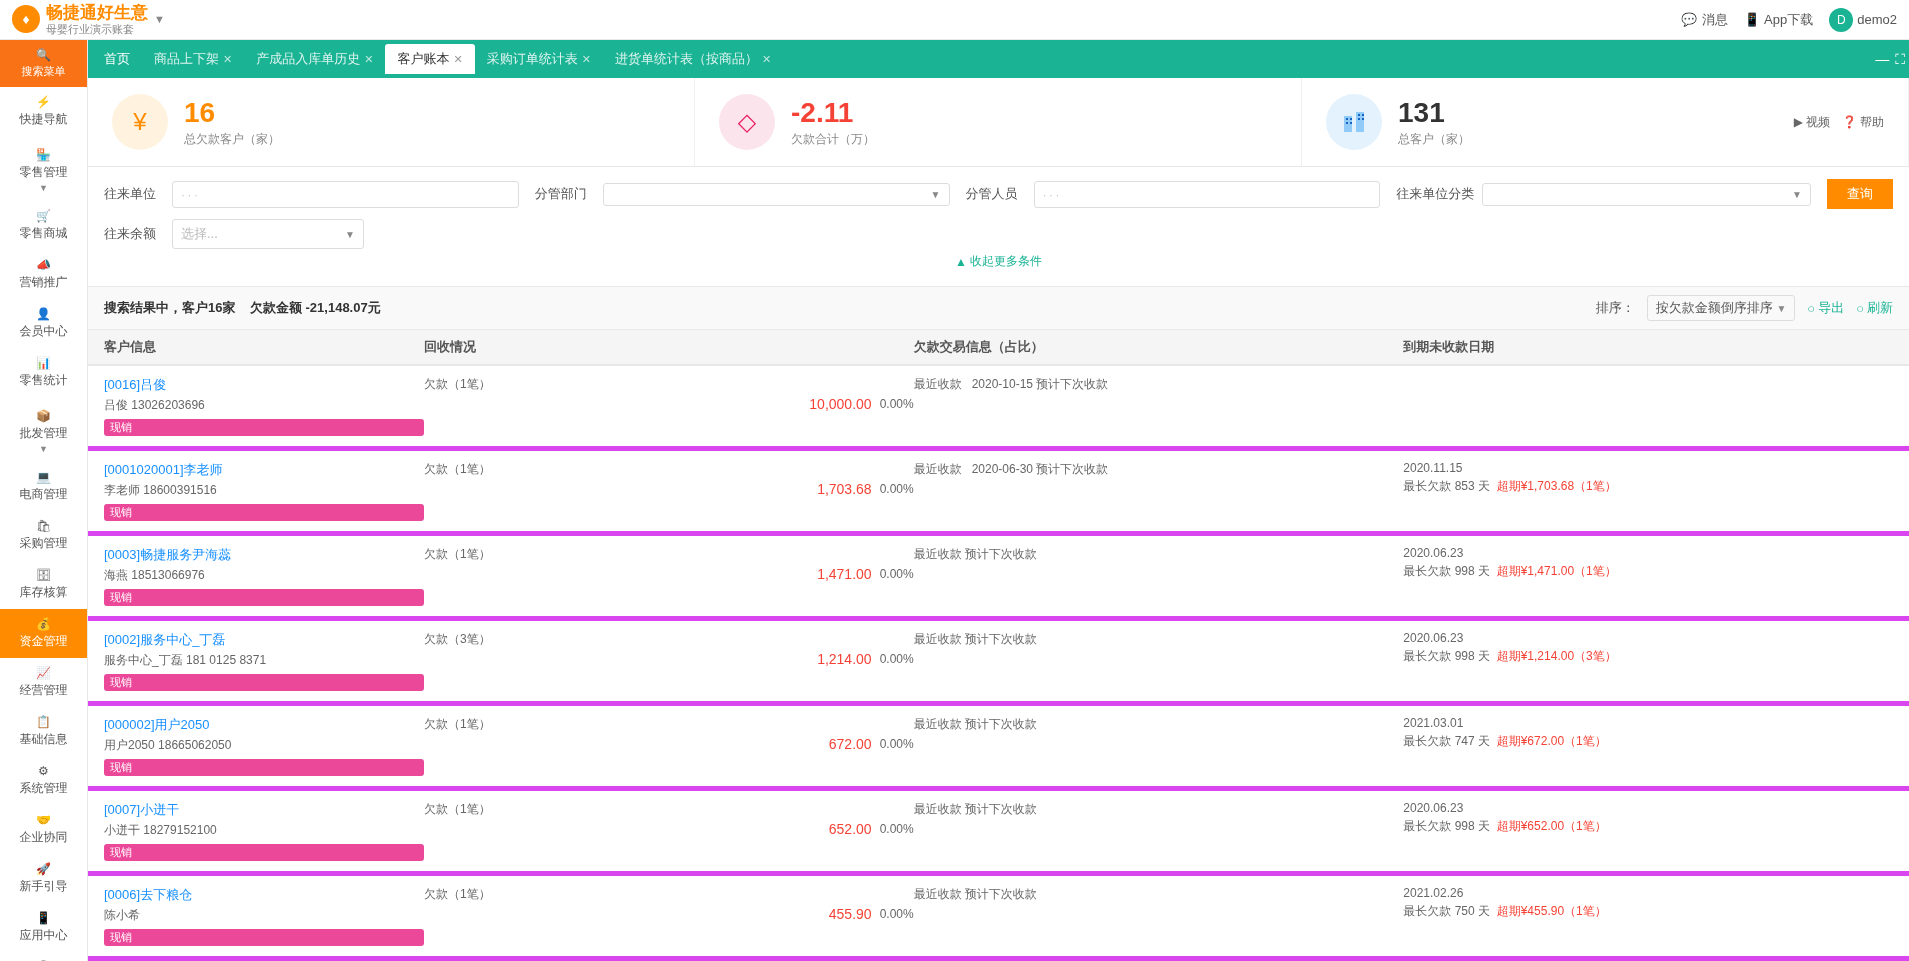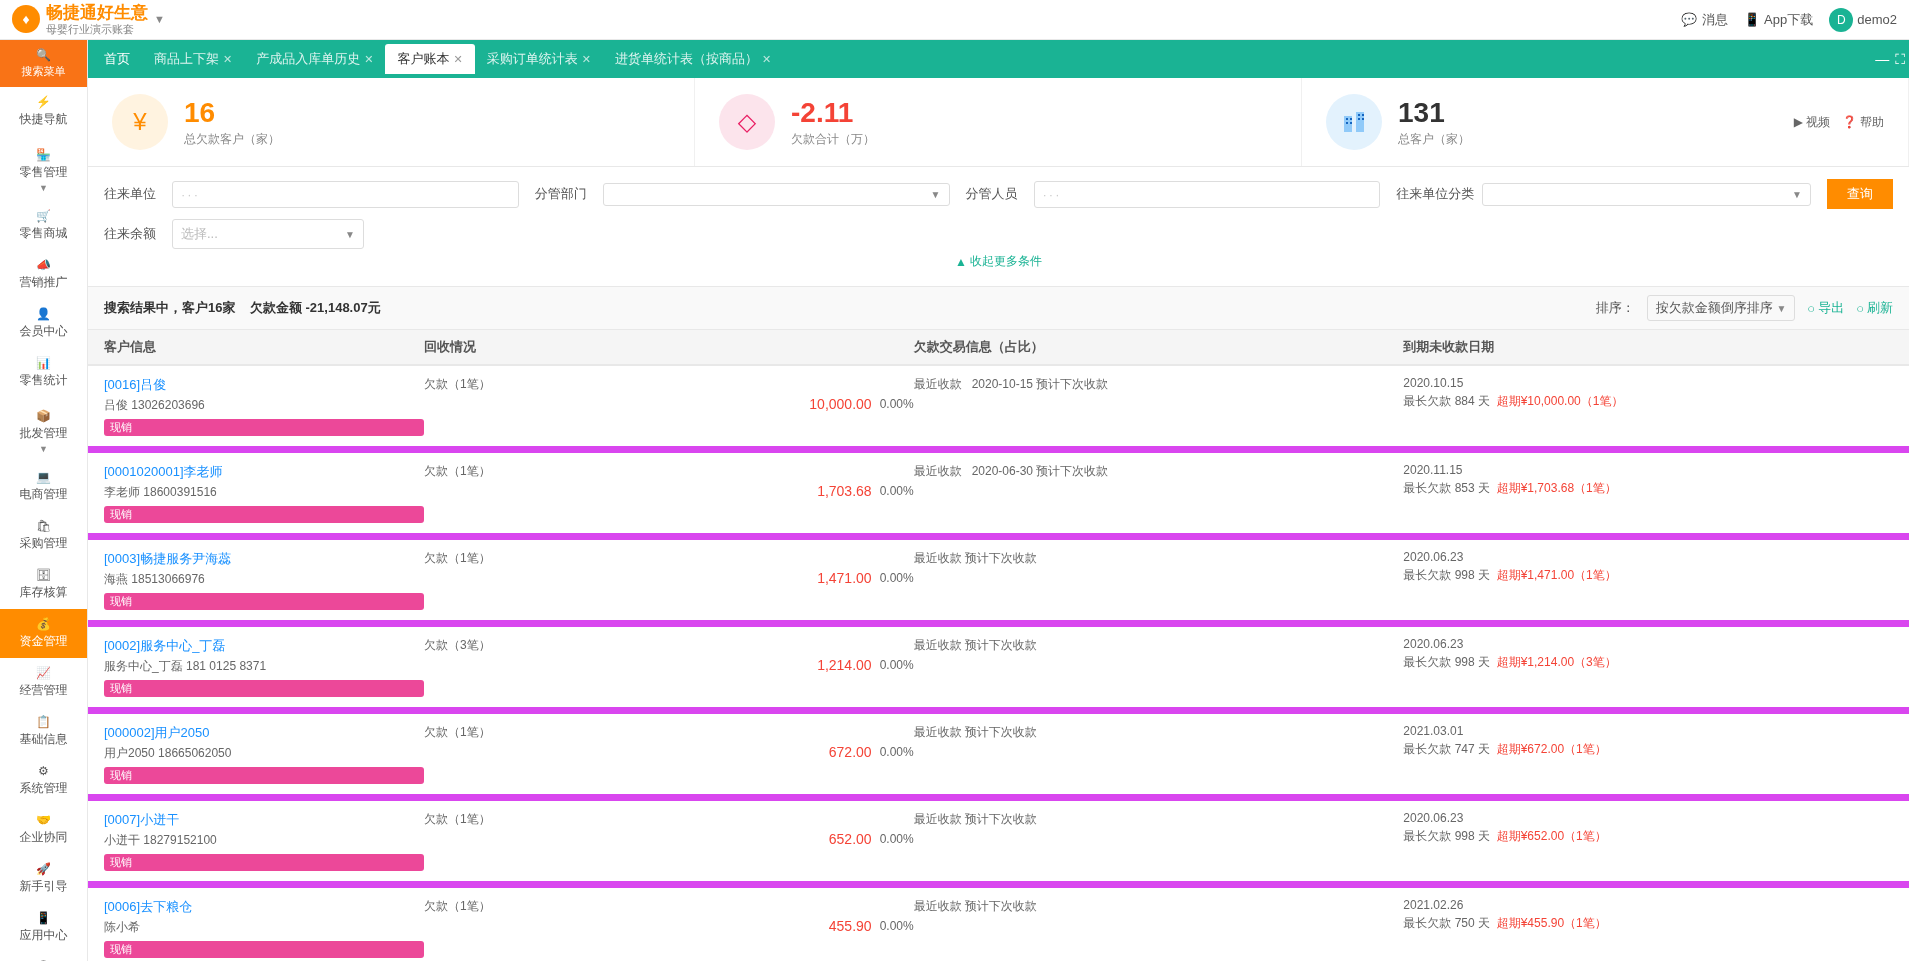--- a/index.html
+++ b/index.html
@@ -68,21 +68,21 @@
     .results-bar { background: #f9f9f9; padding: 8px 16px; display: flex; align-items: center; justify-content: space-between; border-bottom: 1px solid #e8e8e8; }
     .results-text { font-size: 13px; color: #555; }
     .results-text span { color: #333; font-weight: bold; }
     .results-actions { display: flex; align-items: center; gap: 12px; font-size: 13px; color: #555; }
     .sort-select { border: 1px solid #ddd; border-radius: 3px; padding: 3px 8px; font-size: 13px; cursor: pointer; }
     .action-btn { display: flex; align-items: center; gap: 3px; color: #1ab394; cursor: pointer; }
 
     
     .table-container { background: white; }
     .table-header { display: grid; grid-template-columns: 320px 1fr 1fr 1fr; background: #f5f5f5; border-bottom: 2px solid #e8e8e8; padding: 8px 16px; font-size: 13px; font-weight: bold; color: #555; }
-    .table-row { display: grid; grid-template-columns: 320px 1fr 1fr 1fr; border-bottom: 7px solid #d946ef; padding: 10px 16px; align-items: start; }
+    .table-row { display: grid; grid-template-columns: 320px 1fr 1fr 1fr; border-bottom: 5px solid #d946ef; padding: 10px 16px; align-items: start; }
     .customer-info { display: flex; flex-direction: column; gap: 3px; }
     .customer-name { color: #1890ff; font-size: 13px; cursor: pointer; }
     .customer-phone { font-size: 12px; color: #666; }
     .customer-tag { display: inline-block; padding: 1px 6px; border-radius: 3px; font-size: 11px; color: white; margin-top: 2px; }
     .tag-green { background: #ec4899; }
     .debt-info { display: flex; flex-direction: column; gap: 3px; }
     .debt-count { font-size: 12px; color: #666; }
     .debt-amount { font-size: 14px; color: #f44336; font-weight: 500; }
     .debt-percent { font-size: 12px; color: #666; margin-left: 8px; }
     .debt-row { display: flex; align-items: center; justify-content: flex-end; }
@@ -382,24 +382,20 @@
               <span class="debt-count">欠款（1笔）</span>
               <div class="debt-row">
                 <span class="debt-amount">10,000.00</span>
                 <span class="debt-percent">0.00%</span>
               </div>
             </div>
             <div class="collection-info">
               <span>最近收款 &nbsp;&nbsp;2020-10-15</span>
               <span>预计下次收款</span>
             </div>
-            <div class="overdue-info">
-              <span>2020.10.15</span>
-              <span>最长欠款 884 天 &nbsp;<span class="overdue-amount">超期¥10,000.00（1笔）</span></span>
-            </div>
           </div>
 
           <div class="table-row">
             <div class="customer-info">
               <span class="customer-name">[0001020001]李老师</span>
               <span class="customer-phone">李老师 18600391516</span>
               <span class="customer-tag tag-green">现销</span>
             </div>
             <div class="debt-info">
               <span class="debt-count">欠款（1笔）</span>

